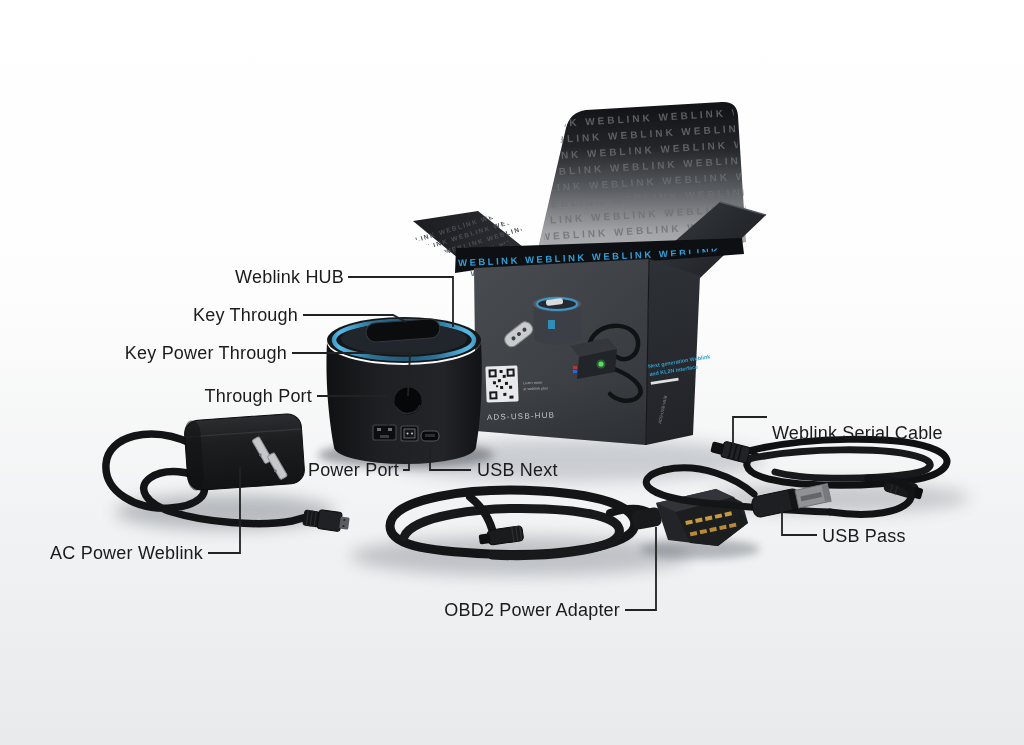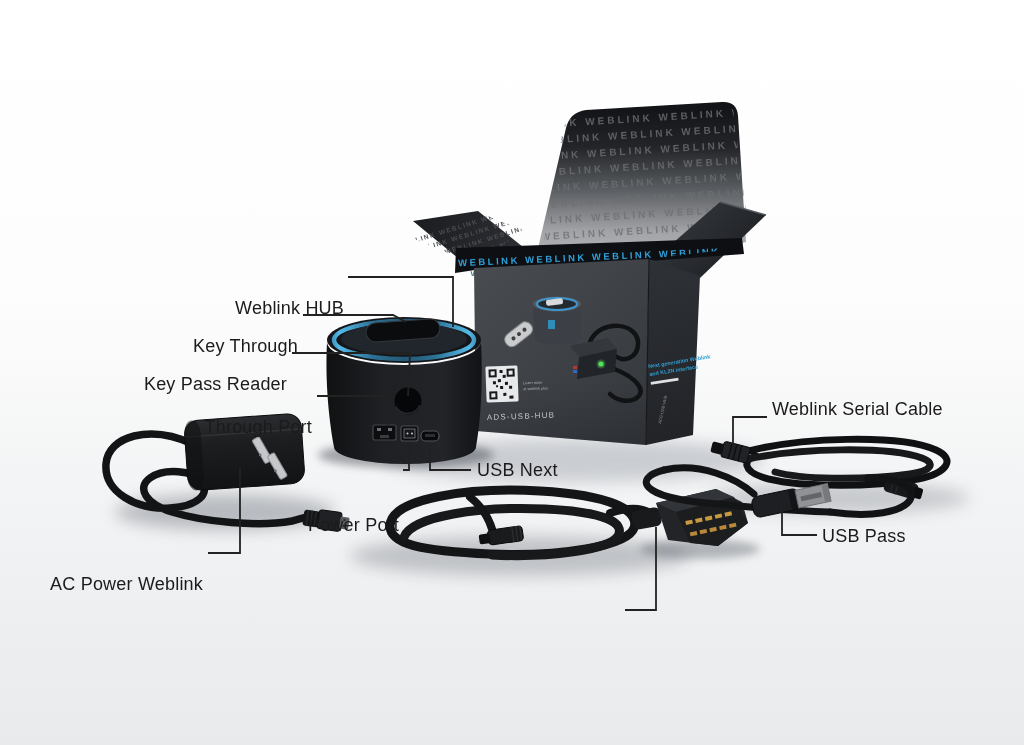--- a/index.html
+++ b/index.html
@@ -3,21 +3,21 @@
 <meta charset="utf-8">
 <style>
   html,body{margin:0;padding:0;}
   body{width:1024px;height:745px;overflow:hidden;
        font-family:"Liberation Sans",sans-serif;
        background:linear-gradient(180deg,#ffffff 0%,#fdfdfd 40%,#f2f3f4 68%,#e9eaec 100%);}
   .stage{position:relative;width:1024px;height:745px;}
   .stage svg{position:absolute;left:0;top:0;}
   .callout{position:absolute;font-size:18px;line-height:1;color:#1b1b1b;
            white-space:nowrap;letter-spacing:.2px;}
-  .r{text-align:right;margin-top:31px;}
+  .r{text-align:right;}
   .pat{font-weight:bold;letter-spacing:3px;font-size:10px;fill:#6e7073;opacity:.8;}
   .patL{font-weight:bold;letter-spacing:1.5px;font-size:6.5px;fill:#4b4e53;}
 </style>
 </head>
 <body>
 
 <div class="stage">
 
 <svg width="1024" height="745" viewBox="0 0 1024 745">
   <defs>
@@ -322,20 +322,21 @@
     <polyline points="471,470 430,470 430,444"></polyline>
     <polyline points="208,553 240,553 240,467"></polyline>
     <polyline points="625,610 656,610 656,527"></polyline>
     <polyline points="767,417 733,417 733,450"></polyline>
     <polyline points="817,535 782,535 782,506"></polyline>
   </g>
 </svg>
 
   <div class="callout r" style="right:680px;top:268px">Weblink HUB</div>
   <div class="callout r" style="right:726px;top:306px">Key Through</div>
-  <div class="callout r" style="right:737px;top:344px">Key Pass Reader</div>
+  <div class="callout r" style="right:737px;top:344px">Key Power Through</div>
   <div class="callout r" style="right:712px;top:387px">Through Port</div>
-  <div class="callout r" style="right:625px;top:485px">Power Port</div>
+  <div class="callout r" style="right:625px;top:461px">Power Port</div>
   <div class="callout" style="left:477px;top:461px">USB Next</div>
   <div class="callout r" style="right:821px;top:544px">AC Power Weblink</div>
-  <div class="callout" style="left:772px;top:400px">Weblink Serial Cable</div>
+  <div class="callout r" style="right:404px;top:601px">OBD2 Power Adapter</div>
+  <div class="callout" style="left:772px;top:424px">Weblink Serial Cable</div>
   <div class="callout" style="left:822px;top:527px">USB Pass</div>
 </div>
 
 </body></html>

